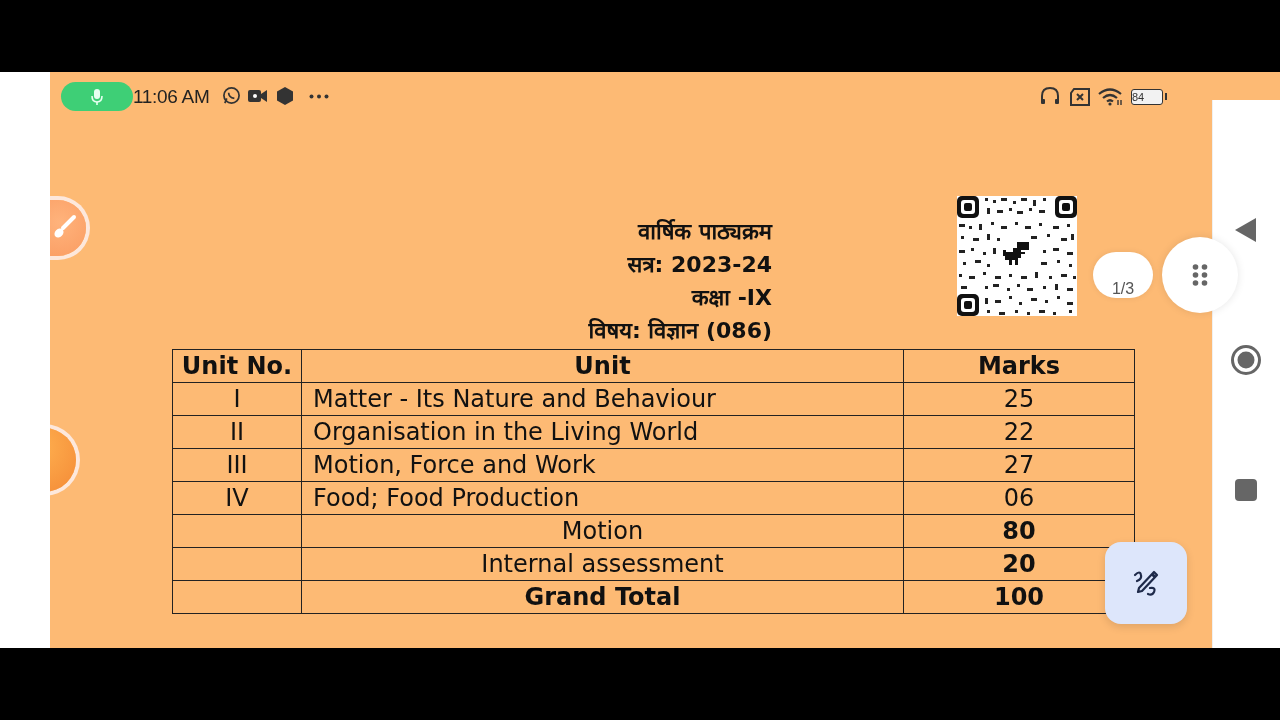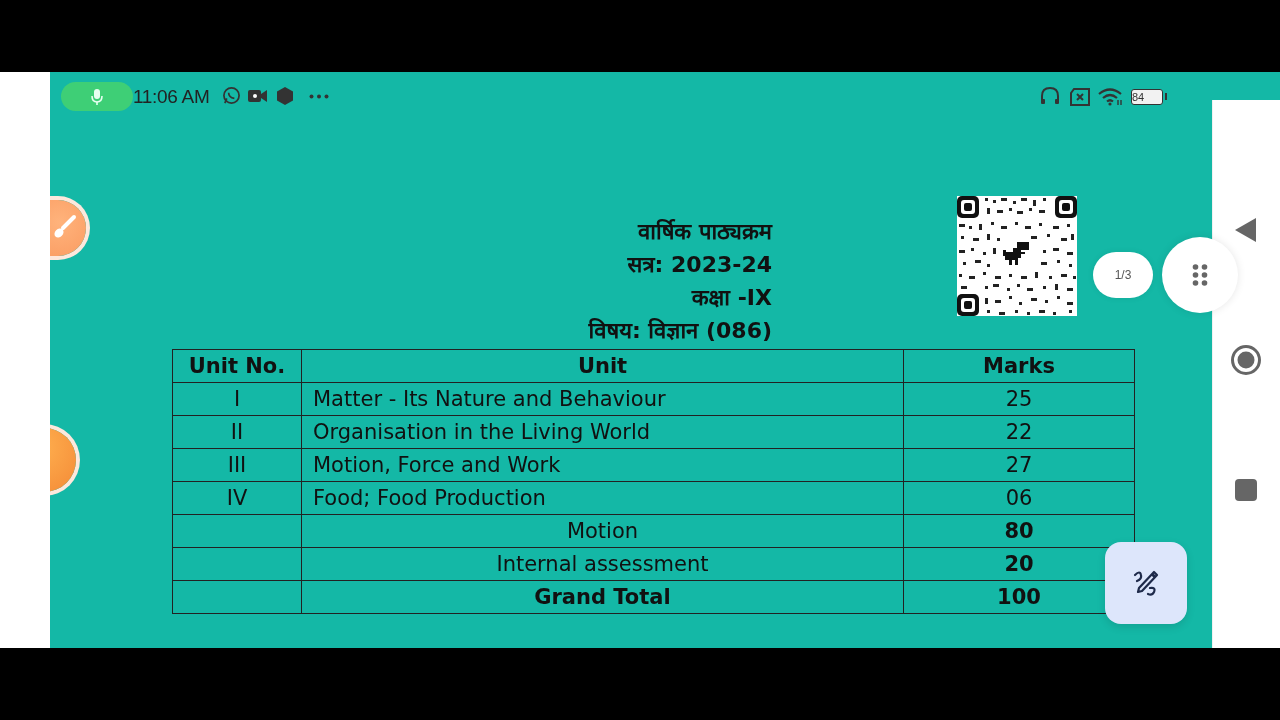--- a/index.html
+++ b/index.html
@@ -1,36 +1,36 @@
 <!DOCTYPE html>
 <html><head>
 <meta charset="utf-8">
 <style>
   html, body { margin:0; padding:0; }
   body { width:1280px; height:720px; background:#000; position:relative; overflow:hidden; font-family:"Liberation Sans", sans-serif; }
-  .screen { position:absolute; left:0; top:72px; width:1280px; height:576px; background:#14b8a6; overflow:hidden; }
+  .screen { position:absolute; left:0; top:72px; width:1280px; height:576px; background:#fdba74; overflow:hidden; }
   .navbar-right { position:absolute; left:1212px; top:28px; width:68px; height:548px; background:#fff; border-left:1px solid #f0f0f0; }
   
   .status { position:absolute; left:0; top:0; width:1280px; height:50px; }
   .mic-pill { position:absolute; left:61px; top:10px; width:72px; height:29px; background:#3ecf76; border-radius:15px; display:flex; align-items:center; justify-content:center; }
   .time { position:absolute; left:133px; top:14px; font-size:19px; color:#222; letter-spacing:-0.3px; }
   .sb-icon { position:absolute; top:14px; color:#333; }
   
   .doc-title { position:absolute; left:460px; width:312px; text-align:right; font-weight:bold; color:#111; font-family:"DejaVu Sans", sans-serif; font-size:22px; }
   table.syl { position:absolute; left:172px; top:277px; border-collapse:collapse; font-family:"DejaVu Sans", sans-serif; color:#111; }
-  table.syl td, table.syl th { border:1.5px solid #222; height:32px; padding:0; font-size:21px; }
+  table.syl td, table.syl th { border:1.5px solid #222; height:32px; padding:0; font-size:24px; }
   table.syl th { font-weight:bold; }
   .c1 { width:128px; text-align:center; }
   .c2 { width:590px; }
   .c3 { width:230px; text-align:center; }
   .left { text-align:left; padding-left:11px !important;margin-top:44px; }
   .center { text-align:center; }
   .bold { font-weight:bold; }
   .qr { position:absolute; left:957px; top:124px; width:120px; height:120px; background:#fff; }
-  .page-pill { position:absolute; left:1093px; top:180px; width:60px; height:46px; border-radius:23px; background:#fff; box-shadow:0 0 6px rgba(0,0,0,0.08); display:flex; align-items:center; justify-content:center; font-size:12px; color:#555; }
+  .page-pill { position:absolute; left:1093px; top:180px; width:60px; height:46px; border-radius:23px; background:#fff; box-shadow:0 0 6px rgba(0,0,0,0.08); display:flex; align-items:flex-end; justify-content:center; font-size:16px; color:#555; }
   .grid-btn { position:absolute; left:1162px; top:165px; width:76px; height:76px; border-radius:38px; background:#fff; box-shadow:0 0 8px rgba(0,0,0,0.10); display:flex; align-items:center; justify-content:center; }
   .fab { position:absolute; left:1105px; top:470px; width:82px; height:82px; border-radius:16px; background:#dde6fb; box-shadow:0 3px 8px rgba(0,0,0,0.12); display:flex; align-items:center; justify-content:center; }
   .orange1 { position:absolute; left:20px; top:128px; width:66px; height:56px; border-radius:28px; background:radial-gradient(circle at 60% 40%, #ffb37c, #f9975c); box-shadow:0 0 0 4px #fde8dc; }
   .orange2 { position:absolute; left:10px; top:356px; width:66px; height:64px; border-radius:32px; background:radial-gradient(circle at 40% 30%, #ffb150, #f48a36); box-shadow:0 0 0 4px #fde8dc; }
   .edge-mask { position:absolute; left:0; top:0; width:50px; height:576px; background:#fff; }
 </style>
 </head>
 <body>
 
 <div class="screen">

